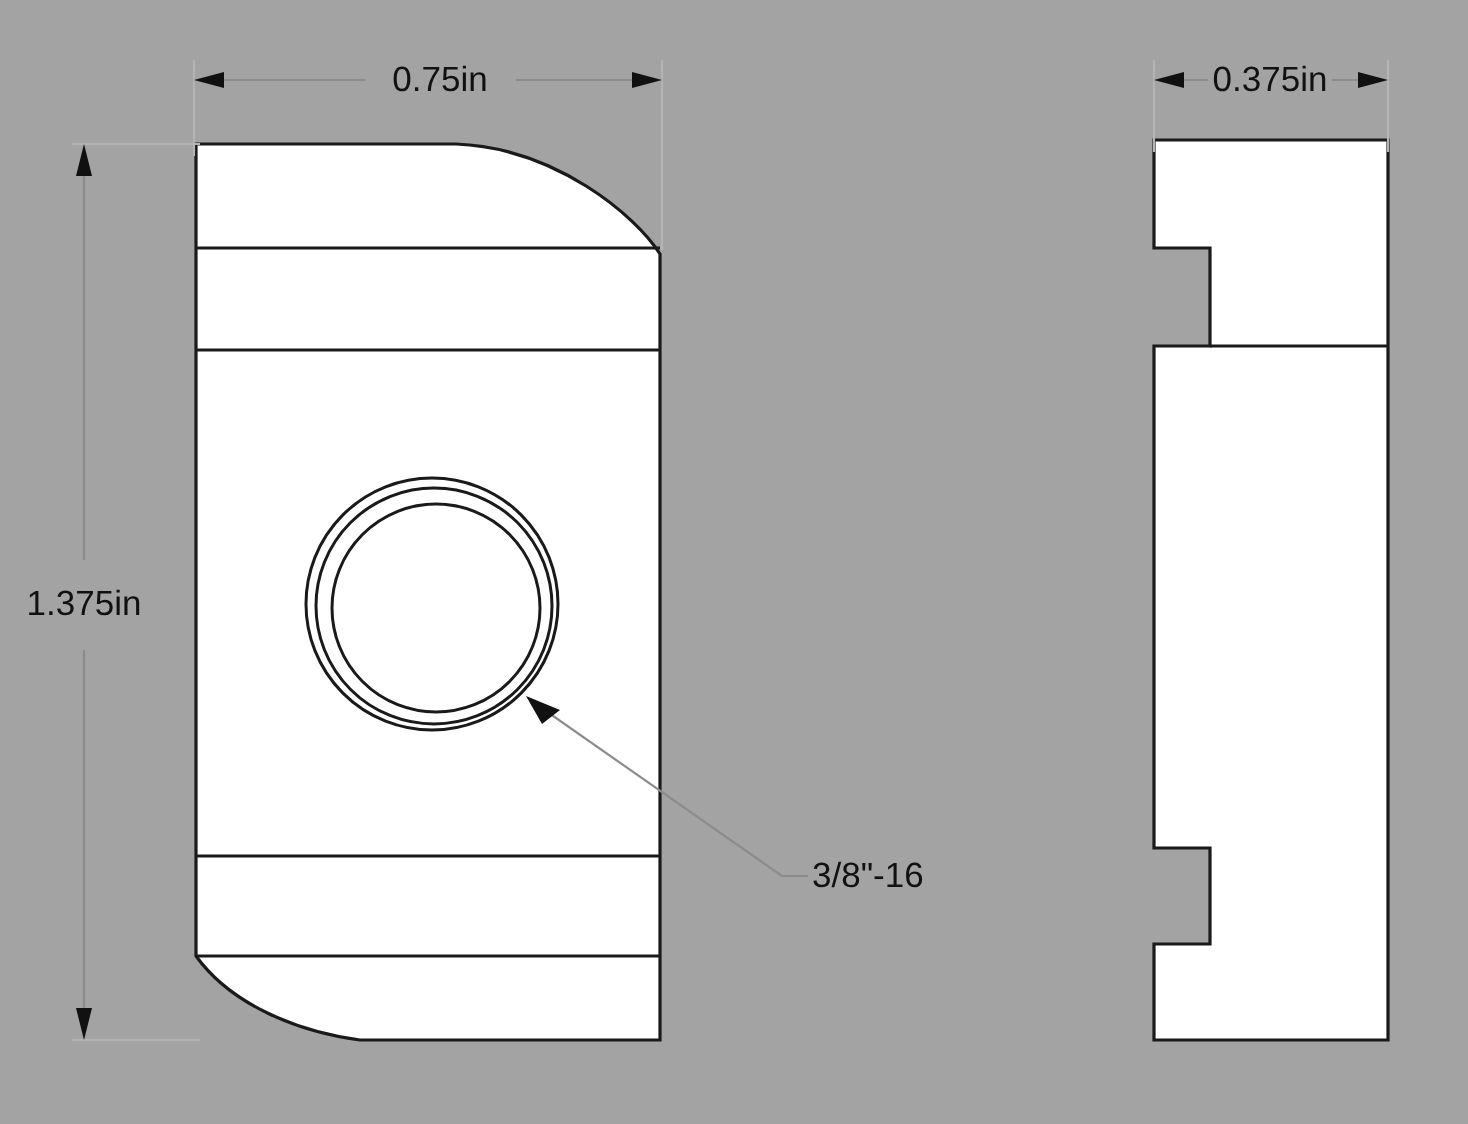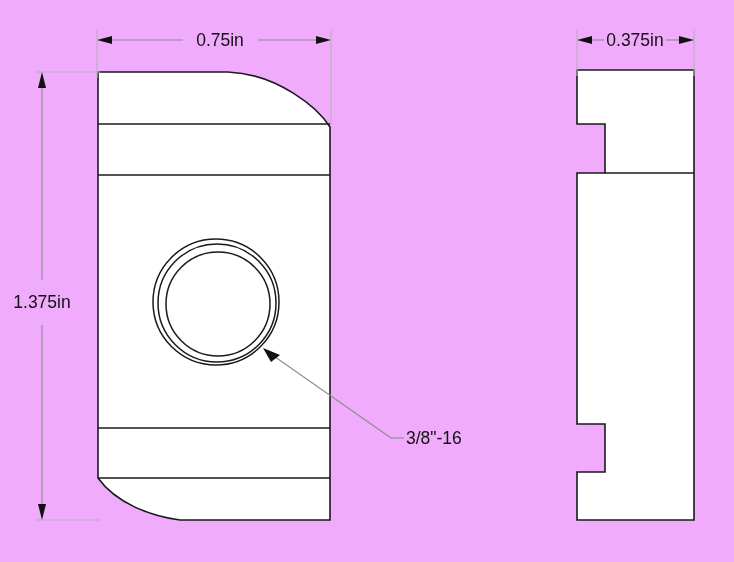--- a/index.html
+++ b/index.html
@@ -11,21 +11,21 @@
   body {
     width: 734px;
     height: 562px;
     overflow: hidden;
     font-family: "Liberation Sans", sans-serif;
   }
   #drawing-root {
     position: relative;
     width: 734px;
     height: 562px;
-    background: #f0abfc;
+    background: #a3a3a3;
   }
   svg.drawing-canvas {
     display: block;
     width: 734px;
     height: 562px;
   }
   .part-outline {
     fill: #ffffff;
     stroke: #1a1a1a;
     stroke-width: 1.6;

